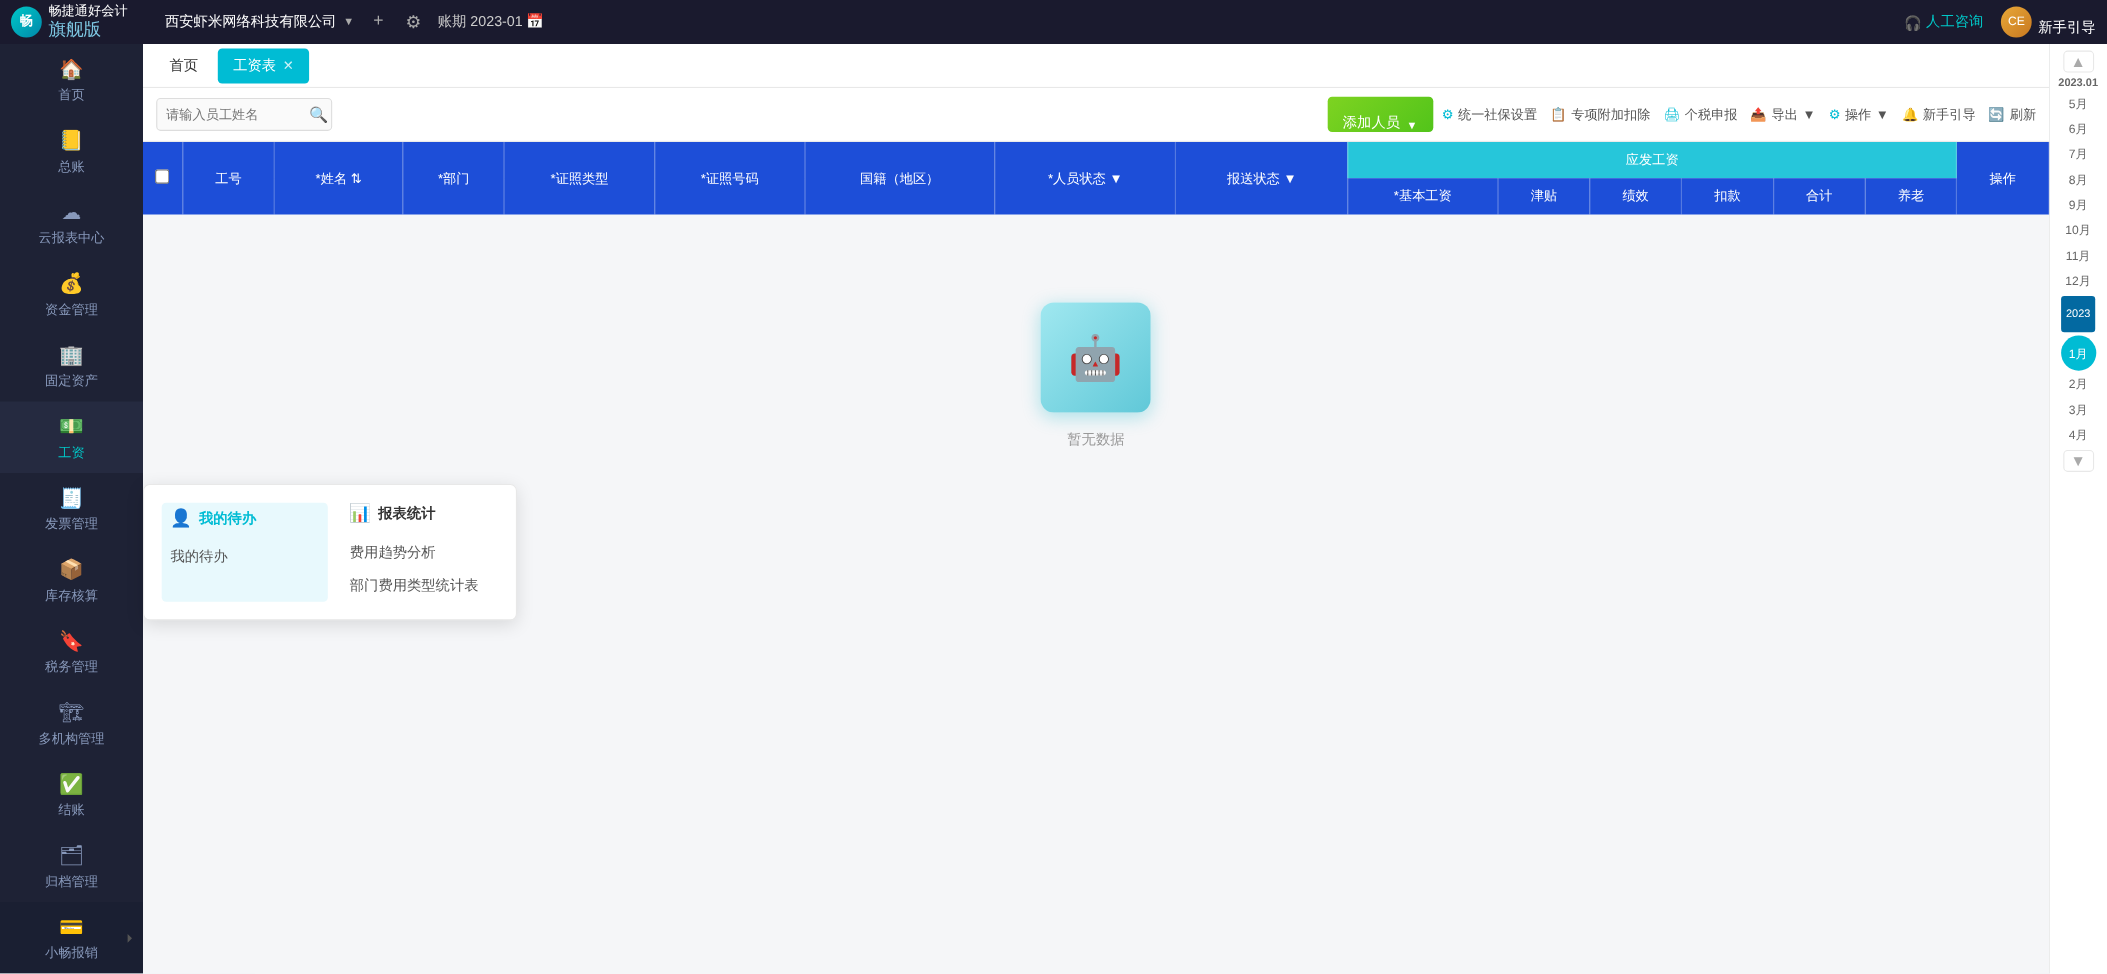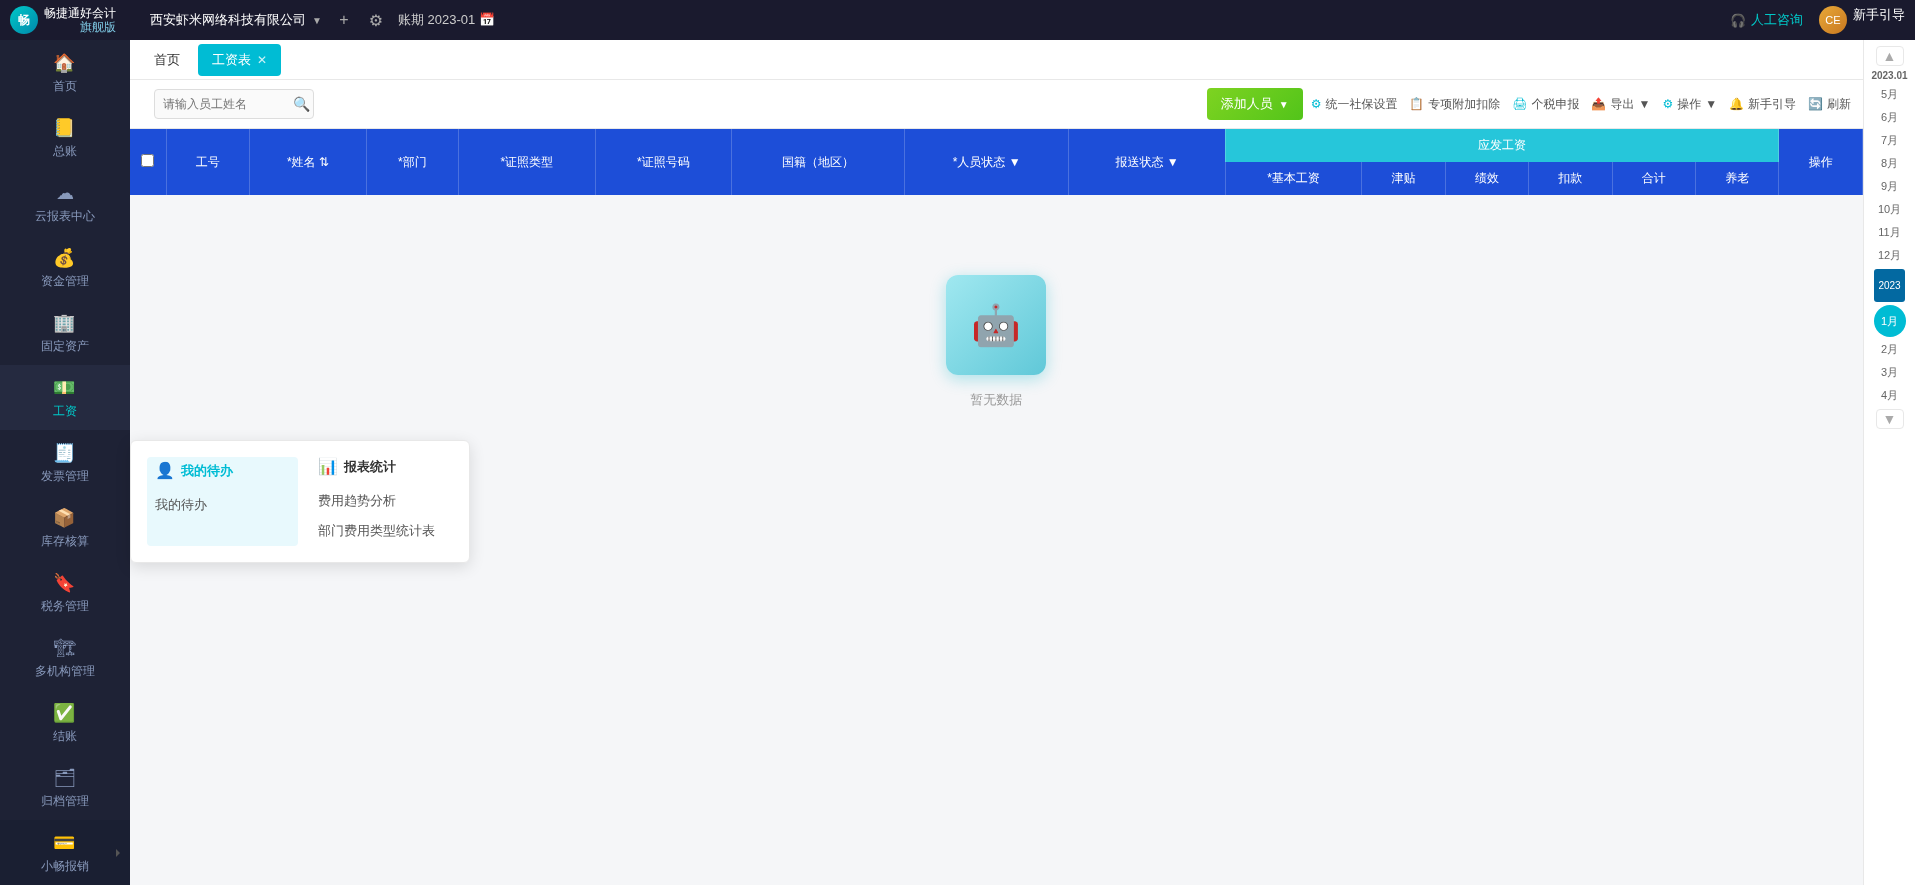--- a/index.html
+++ b/index.html
@@ -23,39 +23,39 @@
       gap: 6px;
     }
     .logo-icon {
       width: 28px; height: 28px;
       background: linear-gradient(135deg, #00c8c8, #0088aa);
       border-radius: 50%;
       display: flex; align-items: center; justify-content: center;
       color: white; font-size: 12px; font-weight: bold;
     }
     .logo-text { color: #fff; font-size: 12px; line-height: 1.2; }
-    .logo-text .sub { color: #7ec8e3; font-size: 12px; text-align: right; }
+    .logo-text .sub { color: #7ec8e3; font-size: 16px; }
     .header-company {
       display: flex; align-items: center; gap: 6px;
       color: #fff; font-size: 13px; padding-left: 10px;
     }
     .header-company .arrow { color: #aaa; font-size: 10px; }
     .header-actions { display: flex; align-items: center; gap: 8px; margin-left: 10px; }
     .header-actions .btn-icon {
       width: 24px; height: 24px;
       border: none; background: none; cursor: pointer;
       color: #aaa; font-size: 16px; display: flex; align-items: center; justify-content: center;
     }
     .header-period { color: #ccc; font-size: 13px; margin-left: 10px; }
     .header-right {
       margin-left: auto;
       display: flex; align-items: center; gap: 16px;
     }
     .header-right .service { color: #00c8c8; font-size: 13px; cursor: pointer; display: flex; align-items: center; gap: 4px; }
-    .header-right .user { display: flex; align-items: flex-start; gap: 6px; color: #fff; font-size: 13px; cursor: pointer; }
+    .header-right .user { display: flex; align-items: flex-end; gap: 6px; color: #fff; font-size: 13px; cursor: pointer; }
     .avatar { width: 28px; height: 28px; border-radius: 50%; background: linear-gradient(135deg, #e8a838, #c87820); display: flex; align-items: center; justify-content: center; color: white; font-size: 11px; }
 
     
     .main-layout {
       display: flex;
       margin-top: 40px;
       height: 845px;
     }
 
     
@@ -128,33 +128,32 @@
       display: flex;
       align-items: center;
       gap: 8px;
       border-bottom: 1px solid #e8e8e8;
     }
     .search-input-wrap {
       display: flex; align-items: center;
       border: 1px solid #ddd; border-radius: 4px;
       padding: 0 8px; height: 30px; background: #fafafa;
       width: 160px;
-      margin-left: 12px;
     }
     .search-input-wrap input {
       border: none; background: none; outline: none;
       font-size: 12px; color: #666; width: 130px;
     }
     .search-icon { color: #bbb; font-size: 14px; }
     .btn-add-person {
       background: linear-gradient(135deg, #7ed321, #52c41a);
       border: none; border-radius: 4px;
       color: #fff; font-size: 13px;
       padding: 0 14px; height: 32px;
-      cursor: pointer; display: flex; align-items: center; gap: 6px;
+      cursor: pointer; display: flex; align-items: flex-end; gap: 6px;
       margin-left: auto;
     }
     .btn-add-person .arrow { font-size: 10px; }
     .toolbar-actions {
       display: flex; align-items: center; gap: 12px;
       font-size: 12px; color: #555;
     }
     .toolbar-action-btn {
       display: flex; align-items: center; gap: 4px;
       cursor: pointer; color: #555; white-space: nowrap;

